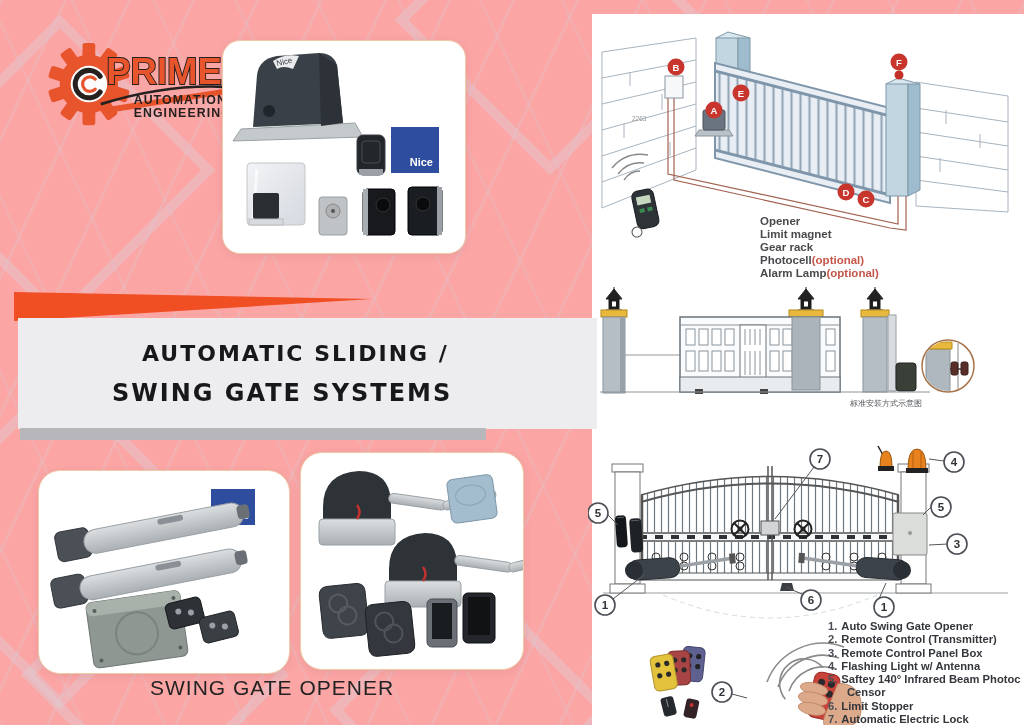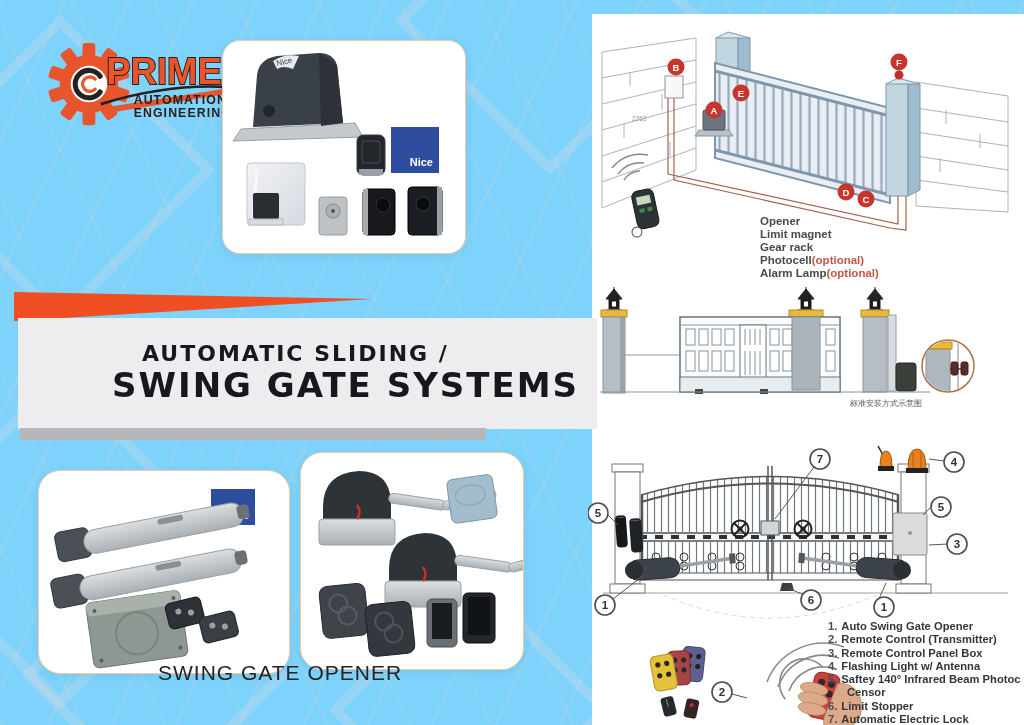--- a/index.html
+++ b/index.html
@@ -1,16 +1,16 @@
 <!DOCTYPE html>
 <html><head>
 <meta charset="utf-8">
 <style>
   html,body{margin:0;padding:0;background:#FCFCFD;}
-  #canvas{position:relative;width:1024px;height:725px;overflow:hidden;background:#7dd3fc;
+  #canvas{position:relative;width:1024px;height:725px;overflow:hidden;background:#fca5a5;
           font-family:"Liberation Sans",sans-serif;}
   .abs{position:absolute;}
   .bg-pattern{inset:0;
     background:
       repeating-linear-gradient(115deg, rgba(208,212,220,.20) 0 3px, transparent 3px 58px),
       repeating-linear-gradient(65deg, rgba(208,212,220,.15) 0 3px, transparent 3px 74px);}
   .diamond{border:10px solid rgba(213,216,224,.32);transform:rotate(45deg);}
   .white-panel{background:#FFFFFF;}
   .card{background:#FFFFFF;border:1px solid #EECBA4;border-radius:18px;
         box-shadow:0 2px 8px rgba(40,40,60,.08);}
@@ -109,21 +109,21 @@
       </g>
     </svg>
   </div>
 
   <svg class="abs" style="left:14px;top:288px;" width="362" height="36" viewBox="0 0 362 36">
     <polygon points="0,4 358,11 0,33" fill="#F04E23"></polygon>
   </svg>
   <div class="abs title-band" style="left:18px;top:318px;width:579px;height:111px;"></div>
   <div class="abs title-underbar" style="left:20px;top:428px;width:466px;height:12px;"></div>
   <div class="abs title-text" style="left:142px;top:341px;font-size:22px;letter-spacing:2px;">AUTOMATIC SLIDING /</div>
-  <div class="abs title-text" style="left:112px;top:365px;font-size:34px;letter-spacing:2px;">SWING GATE  SYSTEMS</div>
+  <div class="abs title-text" style="left:112px;top:379px;font-size:24px;letter-spacing:2px;">SWING GATE  SYSTEMS</div>
 
   <svg class="abs" style="left:600px;top:22px;" width="420" height="258" viewBox="0 0 420 258">
     <defs>
       <pattern id="vbars" width="9" height="10" patternUnits="userSpaceOnUse">
         <line x1="4.5" y1="0" x2="4.5" y2="10" stroke="#93A7B9" stroke-width="2.2"></line>
       </pattern>
     </defs>
 
     <g stroke="#A8B4BE" fill="#FFFFFF">
       <polygon points="2,30 96,16 96,148 2,186"></polygon>
@@ -416,21 +416,21 @@
       </g>
       <g>
         <rect x="126" y="146" width="30" height="48" rx="5" fill="#6A7076" stroke="#4A4F54"></rect>
         <rect x="131" y="150" width="20" height="36" fill="#1A1D20"></rect>
         <rect x="162" y="140" width="32" height="50" rx="5" fill="#23262B" stroke="#0E0F11"></rect>
         <rect x="167" y="144" width="22" height="38" fill="#101214"></rect>
       </g>
     </svg>
   </div>
 
-  <div class="abs caption-text" style="left:150px;top:661px;margin-left:8px;">SWING GATE OPENER</div>
+  <div class="abs caption-text" style="left:150px;top:676px;">SWING GATE OPENER</div>
 
   <svg class="abs" style="left:588px;top:445px;" width="436" height="280" viewBox="0 0 436 280">
     <defs>
       <pattern id="pickets" width="7" height="10" patternUnits="userSpaceOnUse">
         <line x1="3.5" y1="0" x2="3.5" y2="10" stroke="#70787F" stroke-width="1.2"></line>
       </pattern>
       <pattern id="midticks" width="16" height="8" patternUnits="userSpaceOnUse">
         <rect x="3" y="2" width="8" height="4" fill="#2E3236"></rect>
       </pattern>
     </defs>

